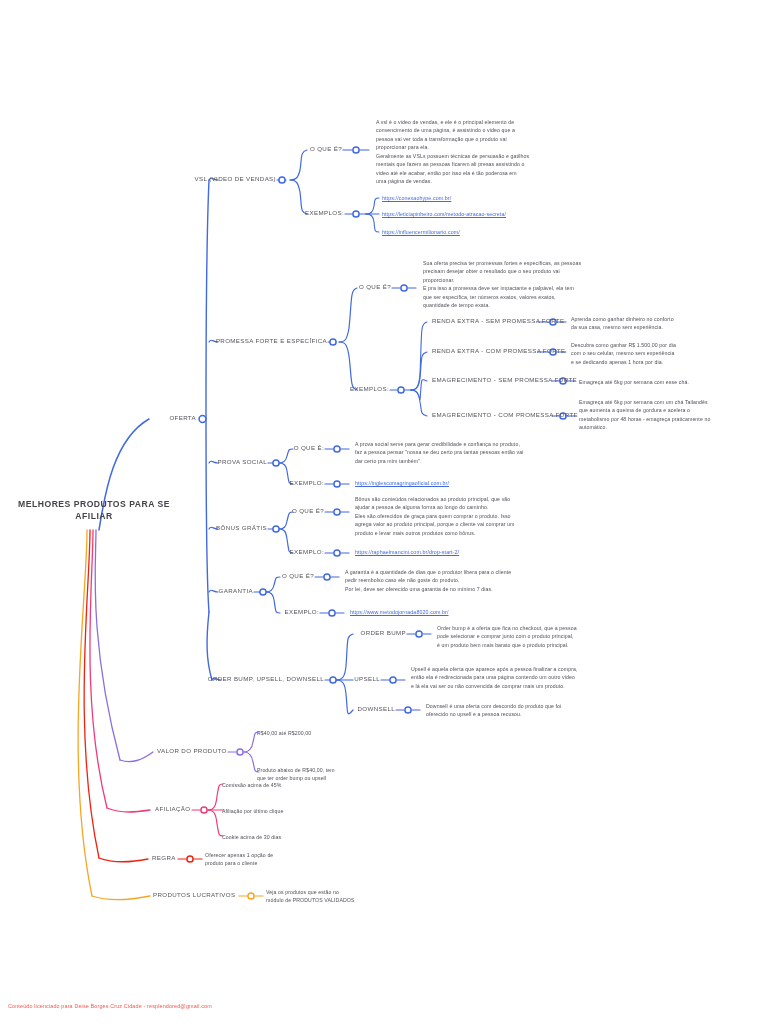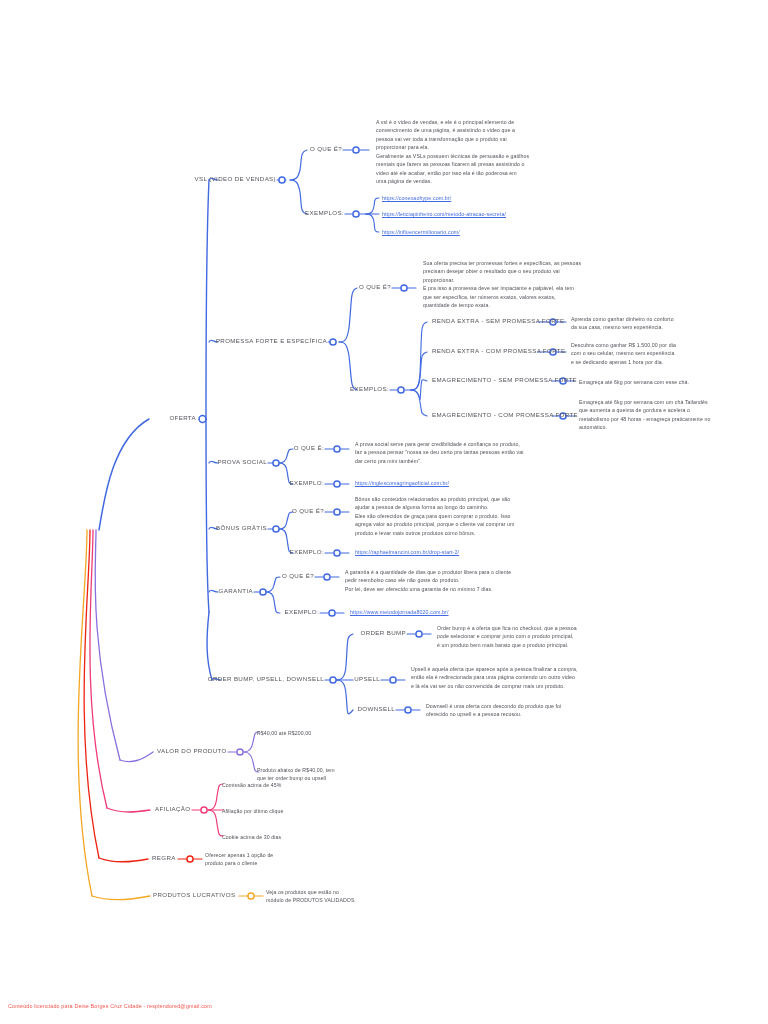--- a/index.html
+++ b/index.html
@@ -224,20 +224,22 @@
       <circle cx="419" cy="634" r="3.1" stroke="#4169e1" stroke-width="1.5"></circle>
       <circle cx="393" cy="680" r="3.1" stroke="#4169e1" stroke-width="1.5"></circle>
       <circle cx="408" cy="710" r="3.1" stroke="#4169e1" stroke-width="1.5"></circle>
       <circle cx="240" cy="752" r="3.1" stroke="#8a6fe0" stroke-width="1.5"></circle>
       <circle cx="204" cy="810" r="3.1" stroke="#ef3c78" stroke-width="1.5"></circle>
       <circle cx="190" cy="859" r="3.1" stroke="#ee2211" stroke-width="1.5"></circle>
       <circle cx="251" cy="896" r="3.1" stroke="#f5a623" stroke-width="1.5"></circle>
     </g>
   </svg>
 
+  <div class="root">MELHORES PRODUTOS
+PARA SE AFILIAR</div>
 
   <div class="lbl r" style="left:196px; top:415px;">OFERTA</div>
   <div class="lbl" style="left:157px; top:748px;">VALOR DO PRODUTO</div>
   <div class="lbl" style="left:155px; top:806px;">AFILIAÇÃO</div>
   <div class="lbl" style="left:152px; top:855px;">REGRA</div>
   <div class="lbl" style="left:153px; top:892px;">PRODUTOS LUCRATIVOS</div>
 
   <div class="lbl r" style="left:276px; top:176px;">VSL (VIDEO DE VENDAS)</div>
   <div class="lbl r" style="left:342px; top:146px;">O QUE É?</div>
   <div class="para" style="left:376px; top:118px; width:210px;">A vsl é o video de vendas, e ele é o principal elemento de

